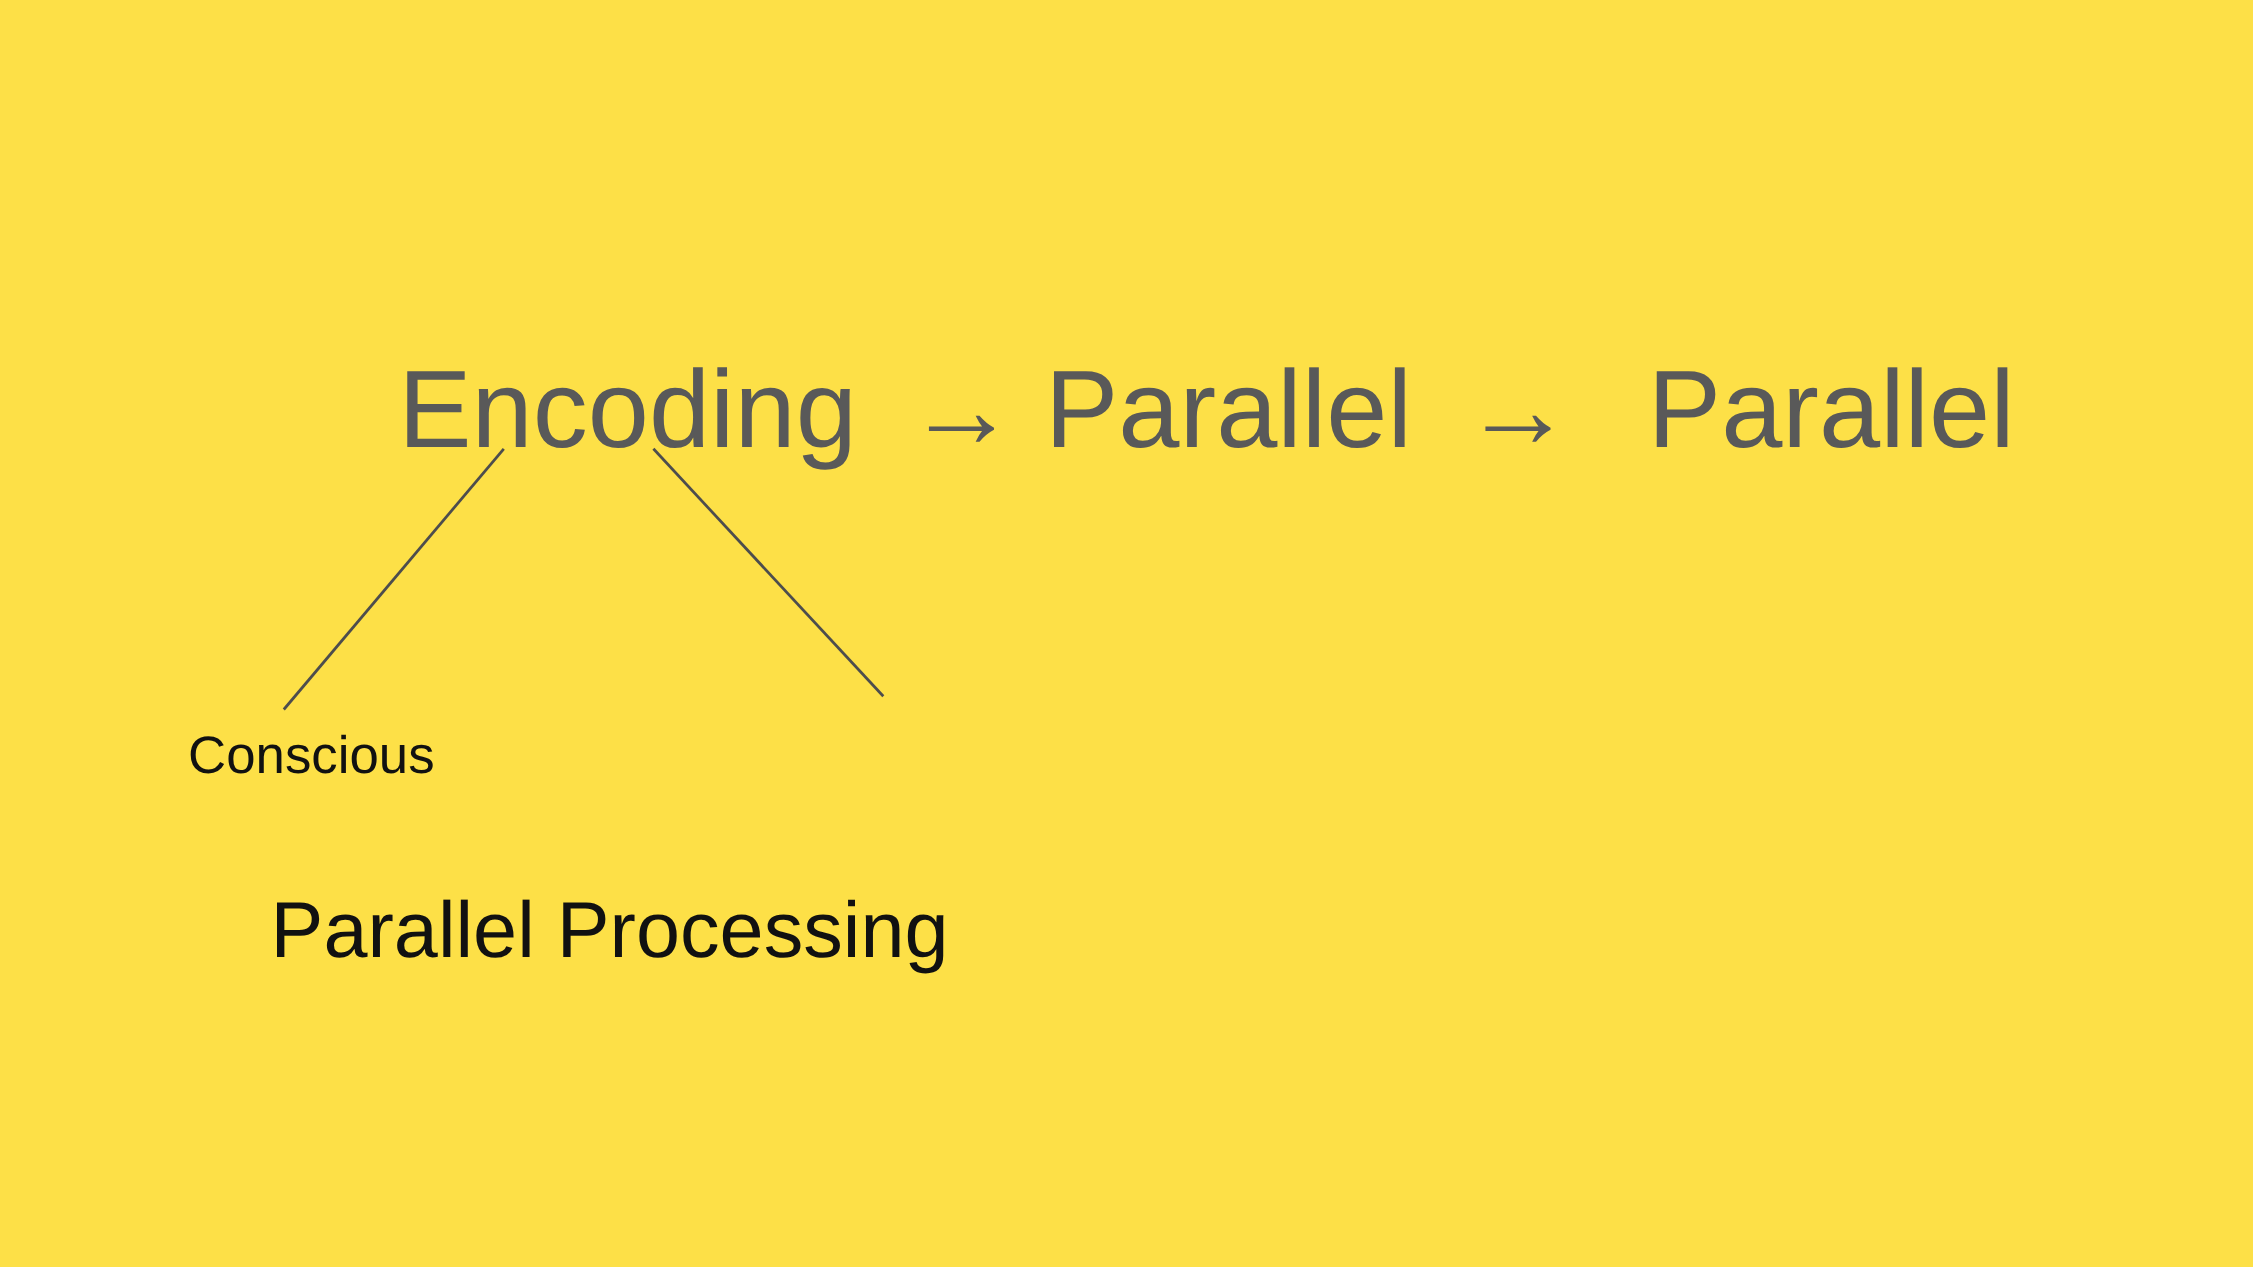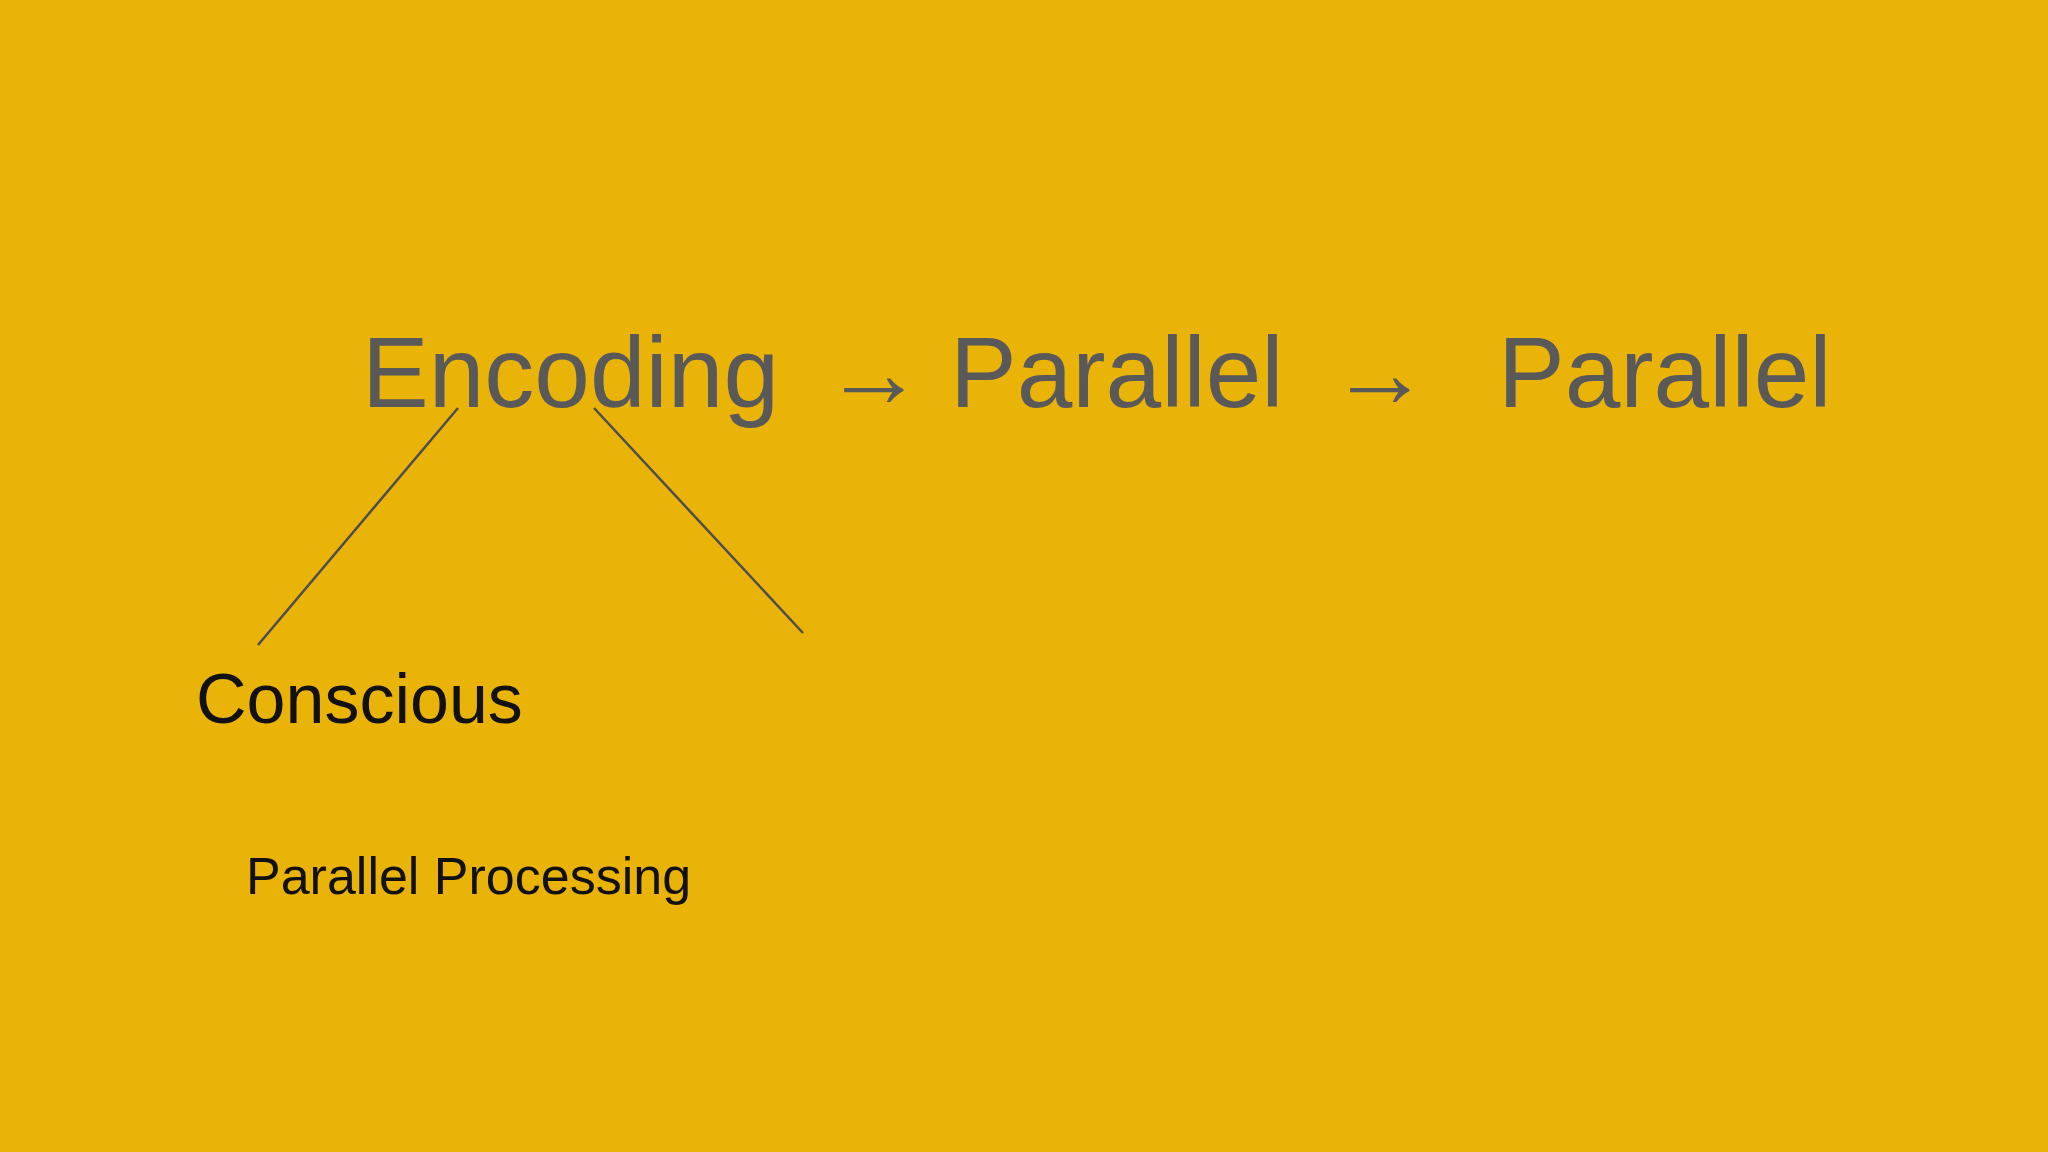--- a/index.html
+++ b/index.html
@@ -4,21 +4,21 @@
 <style>
   html, body {
     margin: 0;
     padding: 0;
     background: #ffffff;
   }
   .stage {
     position: relative;
     width: 2048px;
     height: 1152px;
-    background: #eab308;
+    background: #fde047;
     overflow: hidden;
     font-family: "Liberation Sans", sans-serif;
   }
   .connectors {
     position: absolute;
     left: 0;
     top: 0;
     width: 2048px;
     height: 1152px;
     pointer-events: none;
@@ -27,34 +27,32 @@
     position: absolute;
     top: 322px;
     font-size: 100px;
     line-height: 1;
     color: #595959;
     white-space: nowrap;
   }
   .branch-label {
     position: absolute;
     top: 664px;
-    font-size: 70px;
+    font-size: 48px;
     line-height: 1;
     color: #111111;
     white-space: nowrap;
-    margin-left: 25px;
   }
   .caption-label {
     position: absolute;
     top: 810px;
-    font-size: 52px;
+    font-size: 72px;
     line-height: 1;
     color: #111111;
     white-space: nowrap;
-    margin-top: 40px;
   }
 </style>
 </head>
 <body>
 
 <div class="stage">
 
   <svg class="connectors" viewBox="0 0 2048 1152" xmlns="http://www.w3.org/2000/svg">
     <line x1="458" y1="408" x2="258" y2="645" stroke="#4d4d4d" stroke-width="2.5"></line>
     <line x1="594" y1="408" x2="803" y2="633" stroke="#4d4d4d" stroke-width="2.5"></line>

